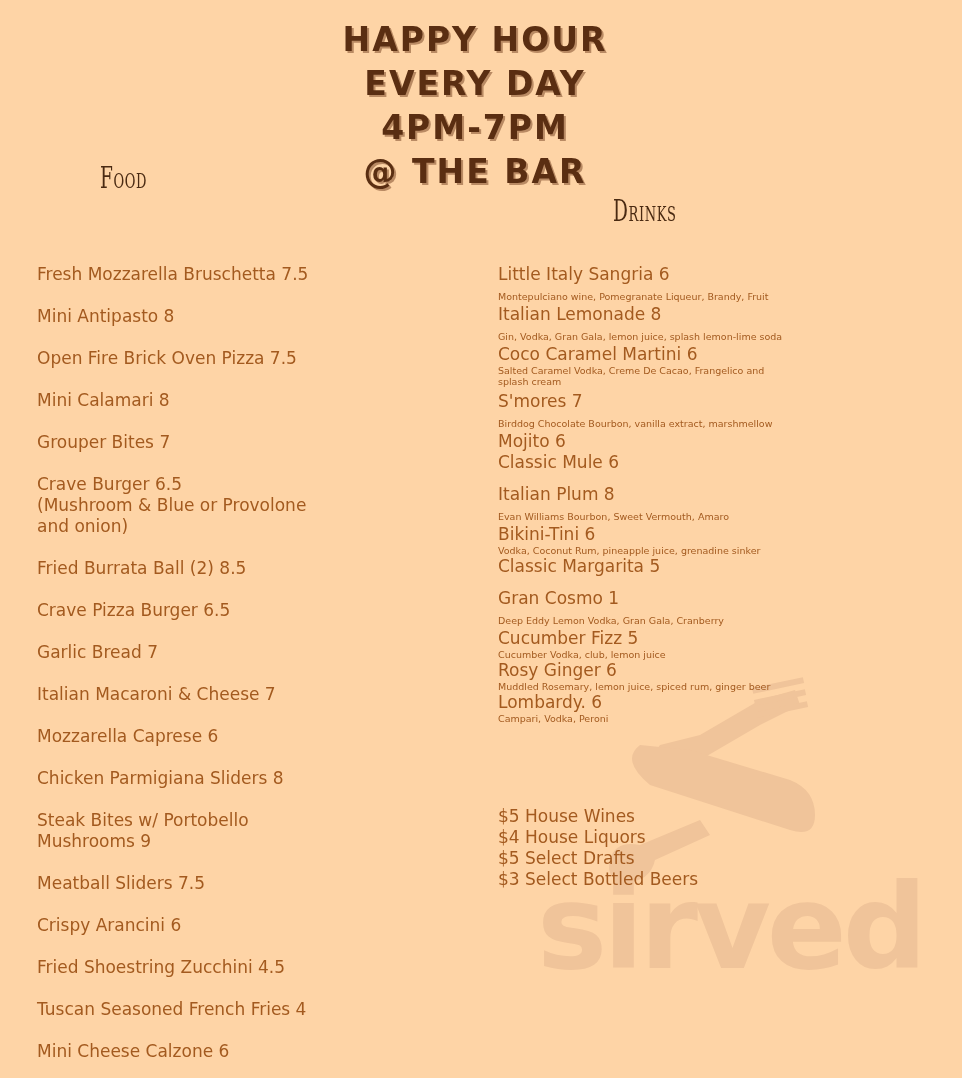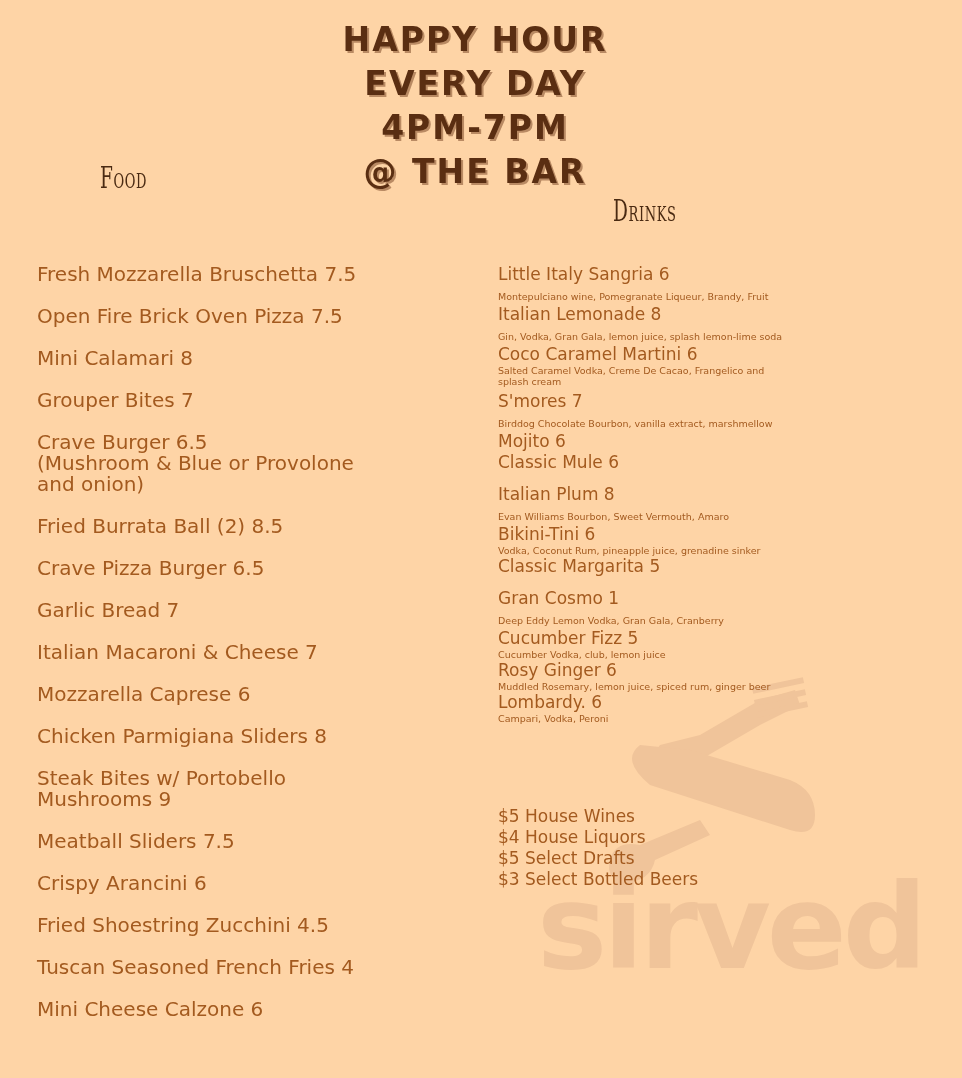--- a/index.html
+++ b/index.html
@@ -64,21 +64,21 @@
       line-height: 1;
     }
 
     .food-list {
       position: absolute;
       left: 37px;
       top: 264px;
       width: 320px;
     }
     .food-item {
-      font-size: 20px;
+      font-size: 17px;
       line-height: 21px;
       color: #a35a1f;
       margin-bottom: 21px;
       white-space: pre-line;
     }
 
     .drinks-list {
       position: absolute;
       left: 498px;
       top: 264px;
@@ -133,20 +133,21 @@
   <div class="title-line">EVERY DAY</div>
   <div class="title-line">4PM-7PM</div>
   <div class="title-line">@ THE BAR</div>
 </div>
 
 <div class="section-head food-head">Food</div>
 <div class="section-head drinks-head">Drinks</div>
 
 <div class="food-list">
   <div class="food-item">Fresh Mozzarella Bruschetta 7.5</div>
+  <div class="food-item">Mini Antipasto 8</div>
   <div class="food-item">Open Fire Brick Oven Pizza 7.5</div>
   <div class="food-item">Mini Calamari 8</div>
   <div class="food-item">Grouper Bites 7</div>
   <div class="food-item">Crave Burger 6.5
 (Mushroom &amp; Blue or Provolone
 and onion)</div>
   <div class="food-item">Fried Burrata Ball (2) 8.5</div>
   <div class="food-item">Crave Pizza Burger 6.5</div>
   <div class="food-item">Garlic Bread 7</div>
   <div class="food-item">Italian Macaroni &amp; Cheese 7</div>

